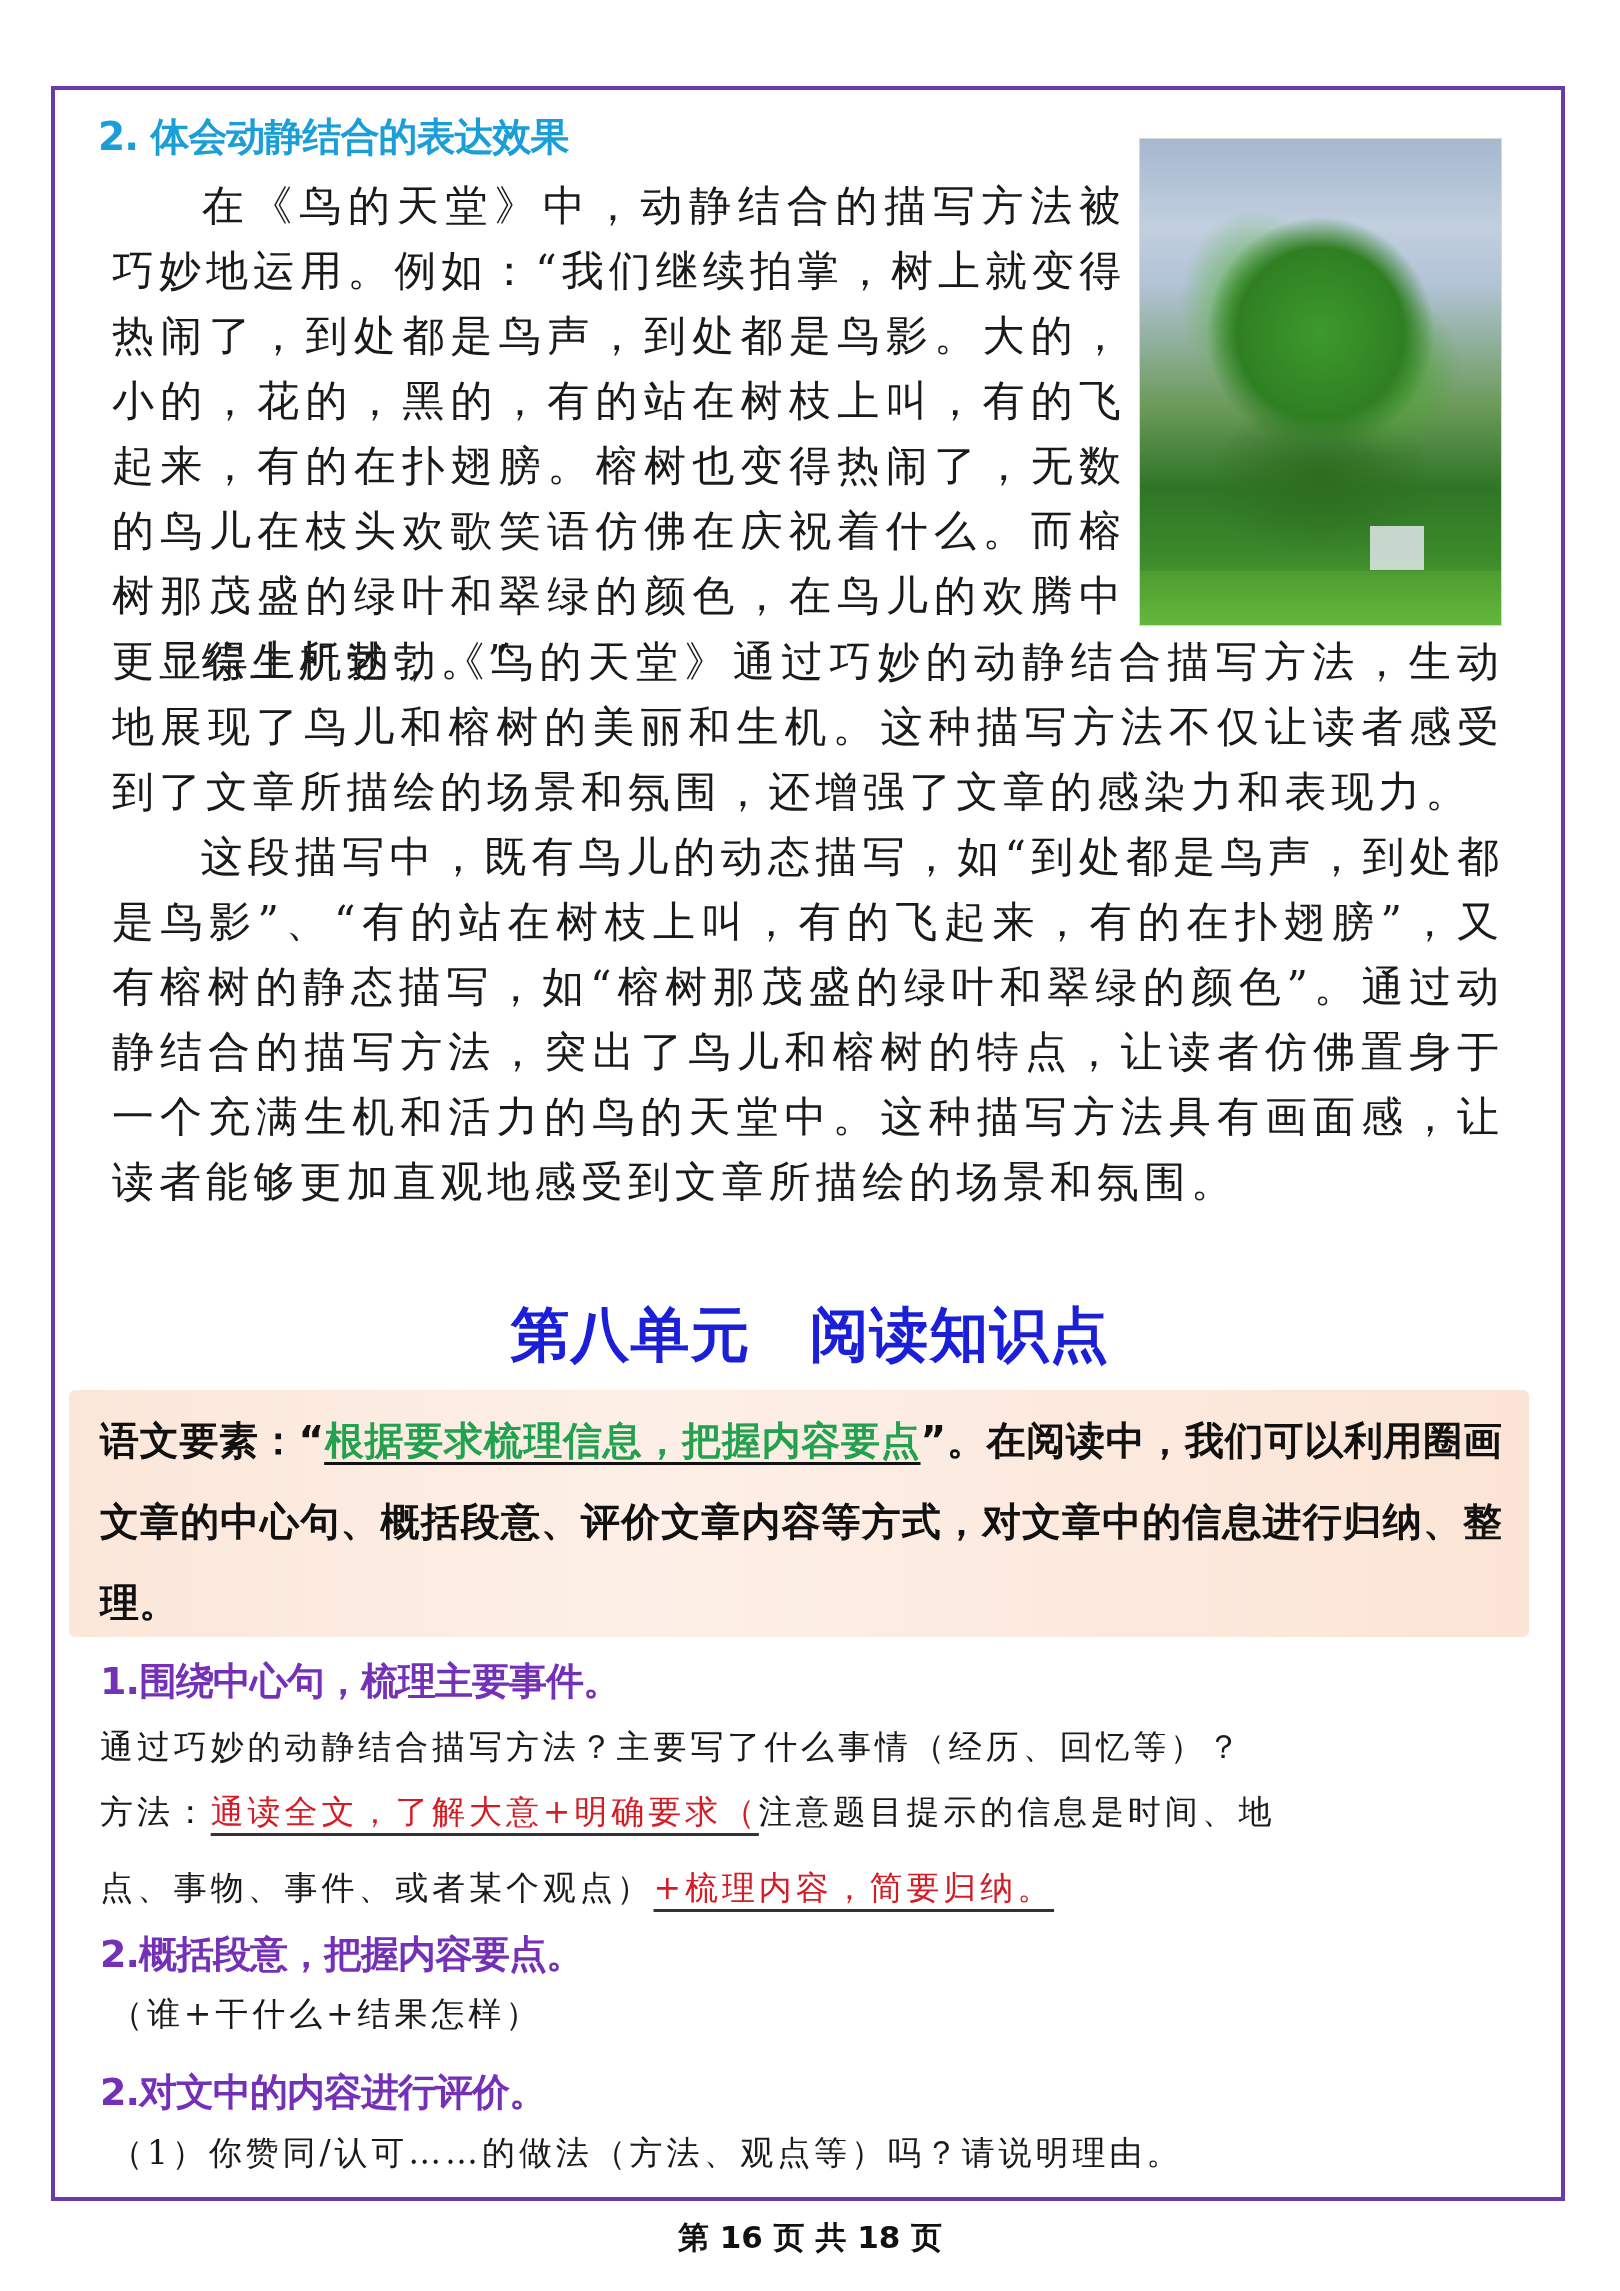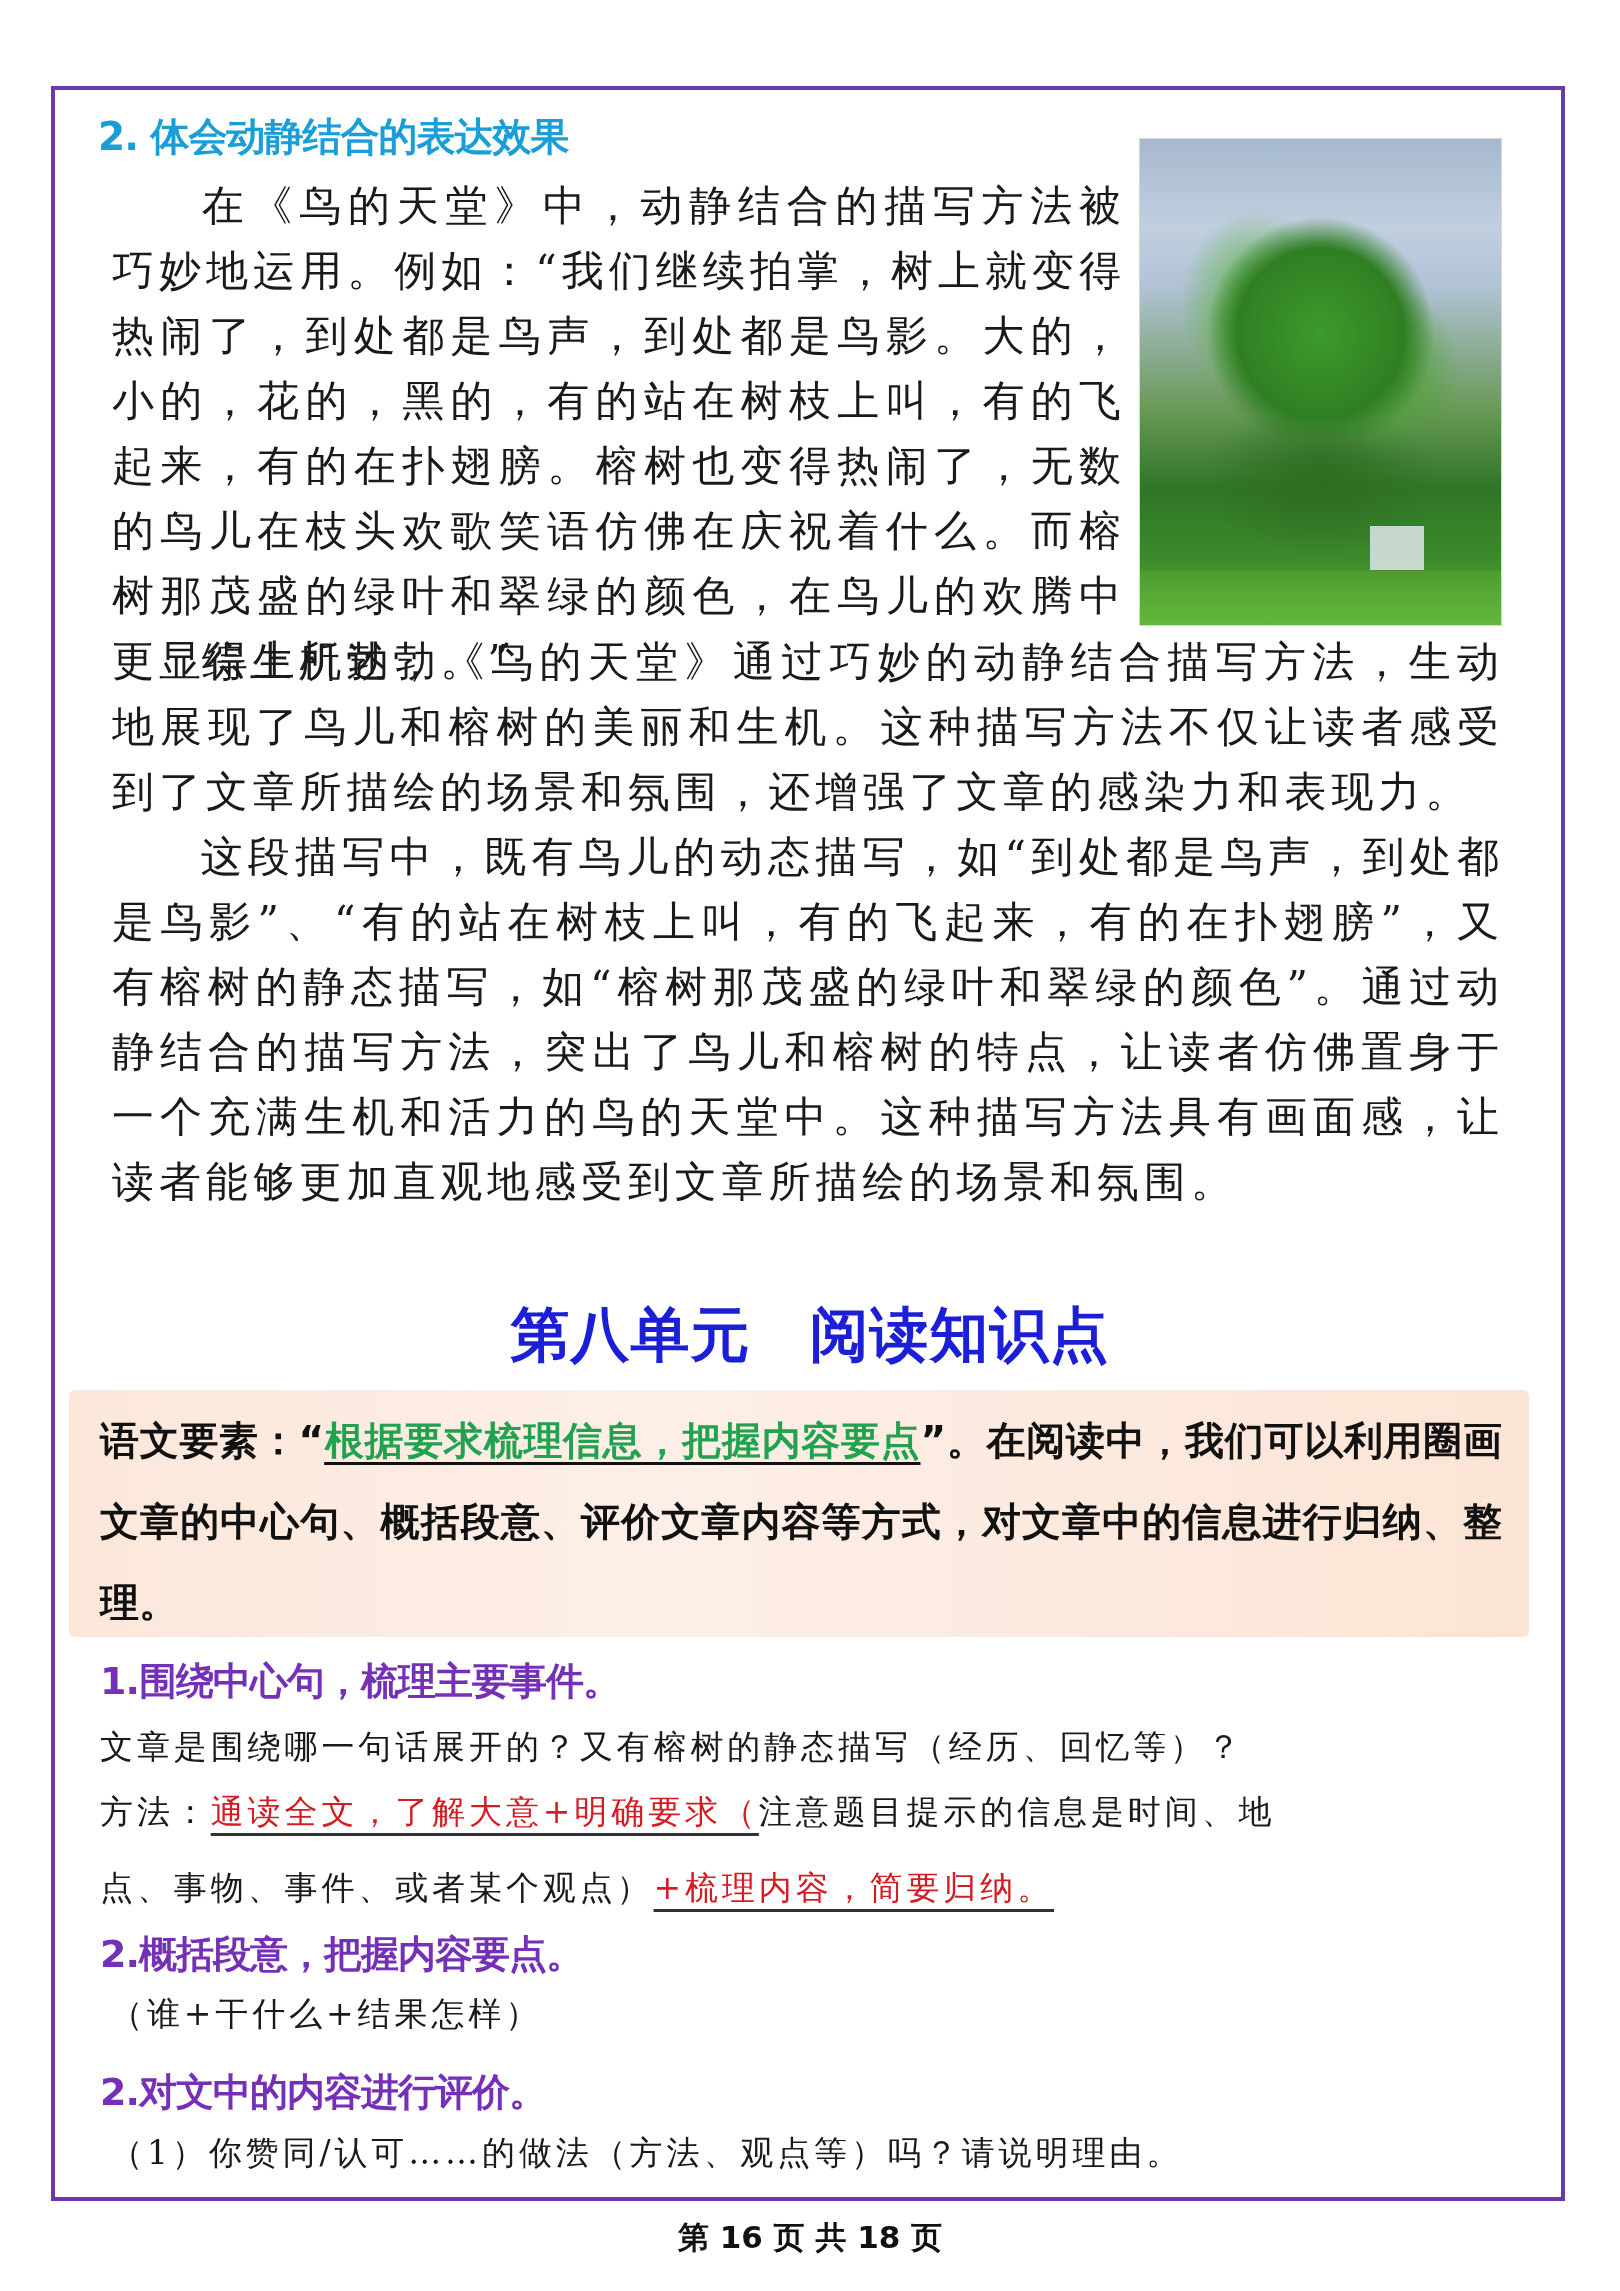--- a/index.html
+++ b/index.html
@@ -194,21 +194,21 @@
 <div class="unit-title">
   <span>第八单元</span><span class="gap"></span><span>阅读知识点</span>
 </div>
 
 <div class="element-box"></div>
 <div class="element-text">
   <span>语文要素：</span><span>“</span><span class="green">根据要求梳理信息，把握内容要点</span><span>”。在阅读中，我们可以利用圈画文章的中心句、概括段意、评价文章内容等方式，对文章中的信息进行归纳、整理。</span>
 </div>
 
 <div class="h-purple h-p1">1.围绕中心句，梳理主要事件。</div>
-<div class="line l-q1">文章是围绕哪一句话展开的？又有榕树的静态描写（经历、回忆等）？</div>
+<div class="line l-q1">通过巧妙的动静结合描写方法？主要写了什么事情（经历、回忆等）？</div>
 <div class="line l-m1">
   <span>方法：</span><span class="red-u">通读全文，了解大意+明确要求（</span><span>注意题目提示的信息是时间、地</span>
 </div>
 <div class="line l-m2">
   <span>点、事物、事件、或者某个观点）</span><span class="red-u">+梳理内容，简要归纳。</span>
 </div>
 
 <div class="h-purple h-p2">2.概括段意，把握内容要点。</div>
 <div class="line l-p2">（谁+干什么+结果怎样）</div>
 

